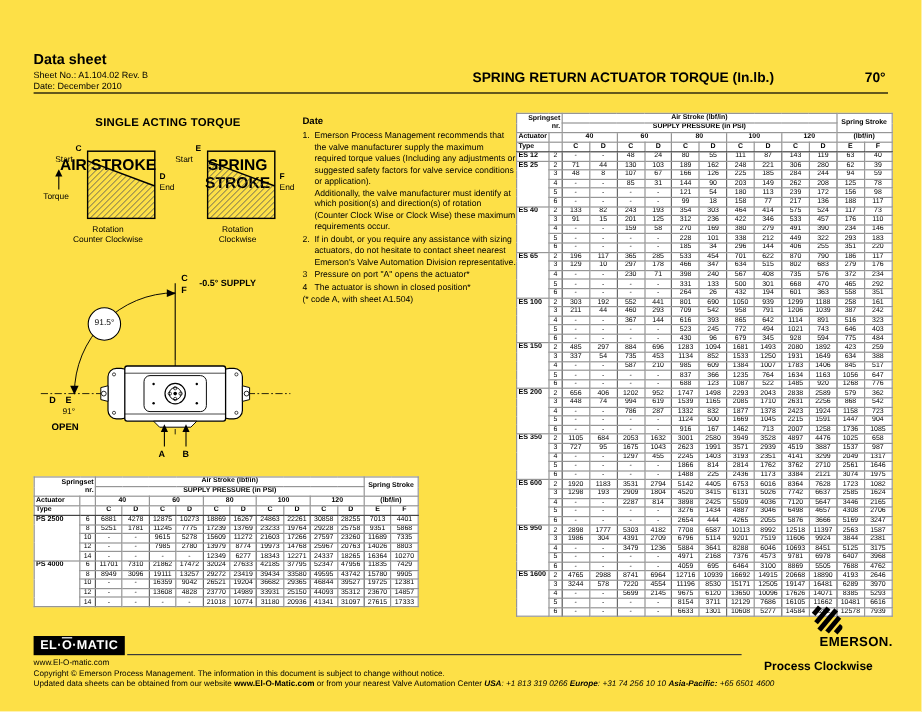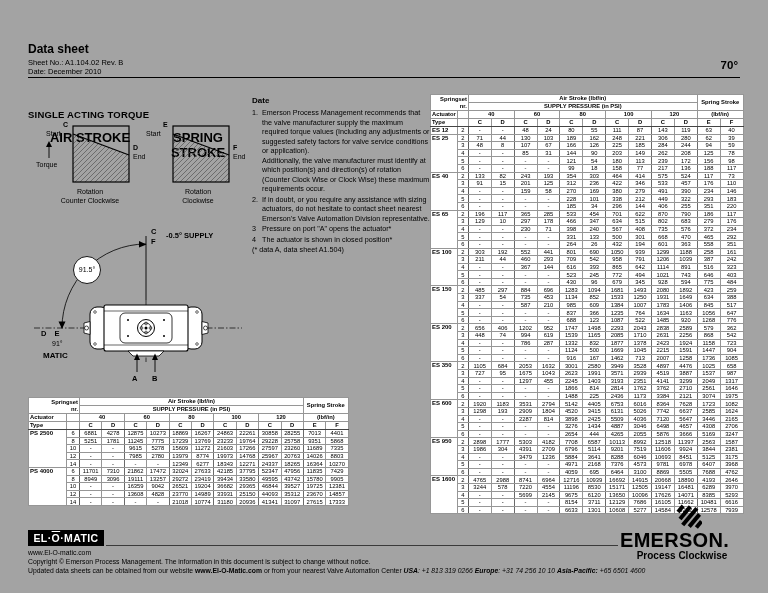--- a/index.html
+++ b/index.html
@@ -1,27 +1,27 @@
 <!DOCTYPE html>
 <html><head>
 <meta charset="utf-8">
 <style>
   html,body{margin:0;padding:0;background:#fff;}
-  .page{position:relative;width:768px;height:593px;background:#a3a3a3;overflow:hidden;
+  .page{position:relative;width:768px;height:593px;background:#fde047;overflow:hidden;
         font-family:"Liberation Sans",sans-serif;color:#000;}
   .abs{position:absolute;}
   
   .doc-type{left:28px;top:42px;font-size:12px;font-weight:bold;}
   .doc-sub{left:28px;font-size:7.5px;}
   .main-title{top:59px;right:123px;font-size:11.5px;font-weight:bold;}
   .main-angle{top:59px;right:30px;font-size:11.5px;font-weight:bold;}
   .header-rule{left:28px;right:28px;top:77px;border-top:1.5px solid #000;}
   
   .left-col{left:28px;top:94px;width:224px;height:482px;}
-  .sa-title{left:0;top:3px;width:224px;font-weight:bold;font-size:9.5px;letter-spacing:.2px;margin-top:12px;}
+  .sa-title{left:0;top:3px;width:224px;text-align:center;font-weight:bold;font-size:9.5px;letter-spacing:.2px;}
   .sdiag{position:absolute;top:20px;width:108px;height:104px;}
   .sd-title{left:0;top:0;width:108px;text-align:center;font-weight:bold;font-size:13px;margin-top:16px;}
   .sd-lbl{font-size:7px;}
   .sd-lbl.b{font-weight:bold;}
   .sd-rot{left:0;width:108px;text-align:center;font-size:7px;}
   
   .pos-wrap{left:0;top:132px;width:224px;height:176px;}
   .pos-lbl{font-size:7px;}
   .pos-lbl.b{font-weight:bold;font-size:7.5px;}
   
@@ -44,31 +44,32 @@
   .dt td.nr{border-right:1px solid #5a5a5a;}
   .dt td.pe{border-right:0.8px solid #6a6a6a;}
   .main-table-wrap{left:430px;top:94px;}
   .ps-table-wrap{left:28px;top:397px;}
   
   .elom-logo{left:28px;top:530px;width:76px;height:16px;background:#000;color:#fff;
     display:flex;align-items:center;justify-content:center;font-weight:bold;font-size:10.5px;letter-spacing:.4px;}
   .elom-logo .ov{text-decoration:overline;}
   .footer-rule{left:106px;top:545px;width:512px;border-top:1.4px solid #3a3a3a;}
   .f-small{font-size:6.8px;line-height:1.2;}
-  .emerson-name{left:620px;top:529px;width:124px;text-align:left;font-weight:bold;font-size:20px;letter-spacing:.3px;}
+  .emerson-name{left:620px;top:529px;width:124px;text-align:right;font-weight:bold;font-size:11px;letter-spacing:.3px;}
   .emerson-tag{left:620px;top:550px;width:124px;text-align:center;font-weight:bold;font-size:10px;}
 </style>
 </head>
 <body>
 
 <div class="page">
 
   <div class="abs doc-type">Data sheet</div>
   <div class="abs doc-sub" style="top:58px;">Sheet No.: A1.104.02 Rev. B</div>
   <div class="abs doc-sub" style="top:67px;">Date: December 2010</div>
+  <div class="abs main-title">SPRING RETURN ACTUATOR TORQUE (In.lb.)</div>
   <div class="abs main-angle">70°</div>
   <div class="abs header-rule"></div>
 
   <div class="abs left-col">
     <div class="abs sa-title">SINGLE ACTING TORQUE</div>
 
     <div class="sdiag" style="left:8px;">
       <div class="abs sd-title">AIR STROKE</div>
       <svg class="abs" style="left:36px;top:11px;" width="58" height="58">
         <defs>
@@ -157,21 +158,21 @@
       </svg>
       <span class="abs pos-lbl b" style="left:123px;top:1px;">C</span>
       <span class="abs pos-lbl b" style="left:123px;top:11px;">F</span>
       <span class="abs pos-lbl b" style="left:138px;top:5px;">
         <span>-0.5°</span>
         <span>SUPPLY</span>
       </span>
       <span class="abs pos-lbl" style="left:45px;top:40px;width:28px;text-align:center;">91.5°</span>
       <span class="abs pos-lbl b" style="left:13px;top:103px;word-spacing:6px;">D E</span>
       <span class="abs pos-lbl" style="left:24px;top:114px;">91°</span>
-      <span class="abs pos-lbl b" style="left:15px;top:125px;font-size:8px;">MATIC</span>
+      <span class="abs pos-lbl b" style="left:15px;top:125px;font-size:8px;">OPEN</span>
       <span class="abs pos-lbl b" style="left:104px;top:148px;">A</span>
       <span class="abs pos-lbl b" style="left:124px;top:148px;">B</span>
     </div>
   </div>
 
   <div class="abs note-col">
     <div class="note-head">Date</div>
     <div id="note-items">
         <div class="note-item">
           <span class="note-marker">1.</span>
@@ -184,21 +185,21 @@
         </div>
         <div class="note-item">
           <span class="note-marker">3</span>
           <span class="note-text">Pressure on port "A" opens the actuator*</span>
         </div>
         <div class="note-item">
           <span class="note-marker">4</span>
           <span class="note-text">The actuator is shown in closed position*</span>
         </div>
       </div>
-    <div class="note-foot">(* data A, data sheet A1.504)</div>
+    <div class="note-foot">(* code A, with sheet A1.504)</div>
   </div>
 
   <div class="abs main-table-wrap">
     <table class="dt" id="main-table">
         <colgroup>
           <col style="width: 26px;">
           <col style="width: 11px;">
           <col style="width: 22.9px;">
           <col style="width: 22.9px;">
           <col style="width: 22.9px;">

